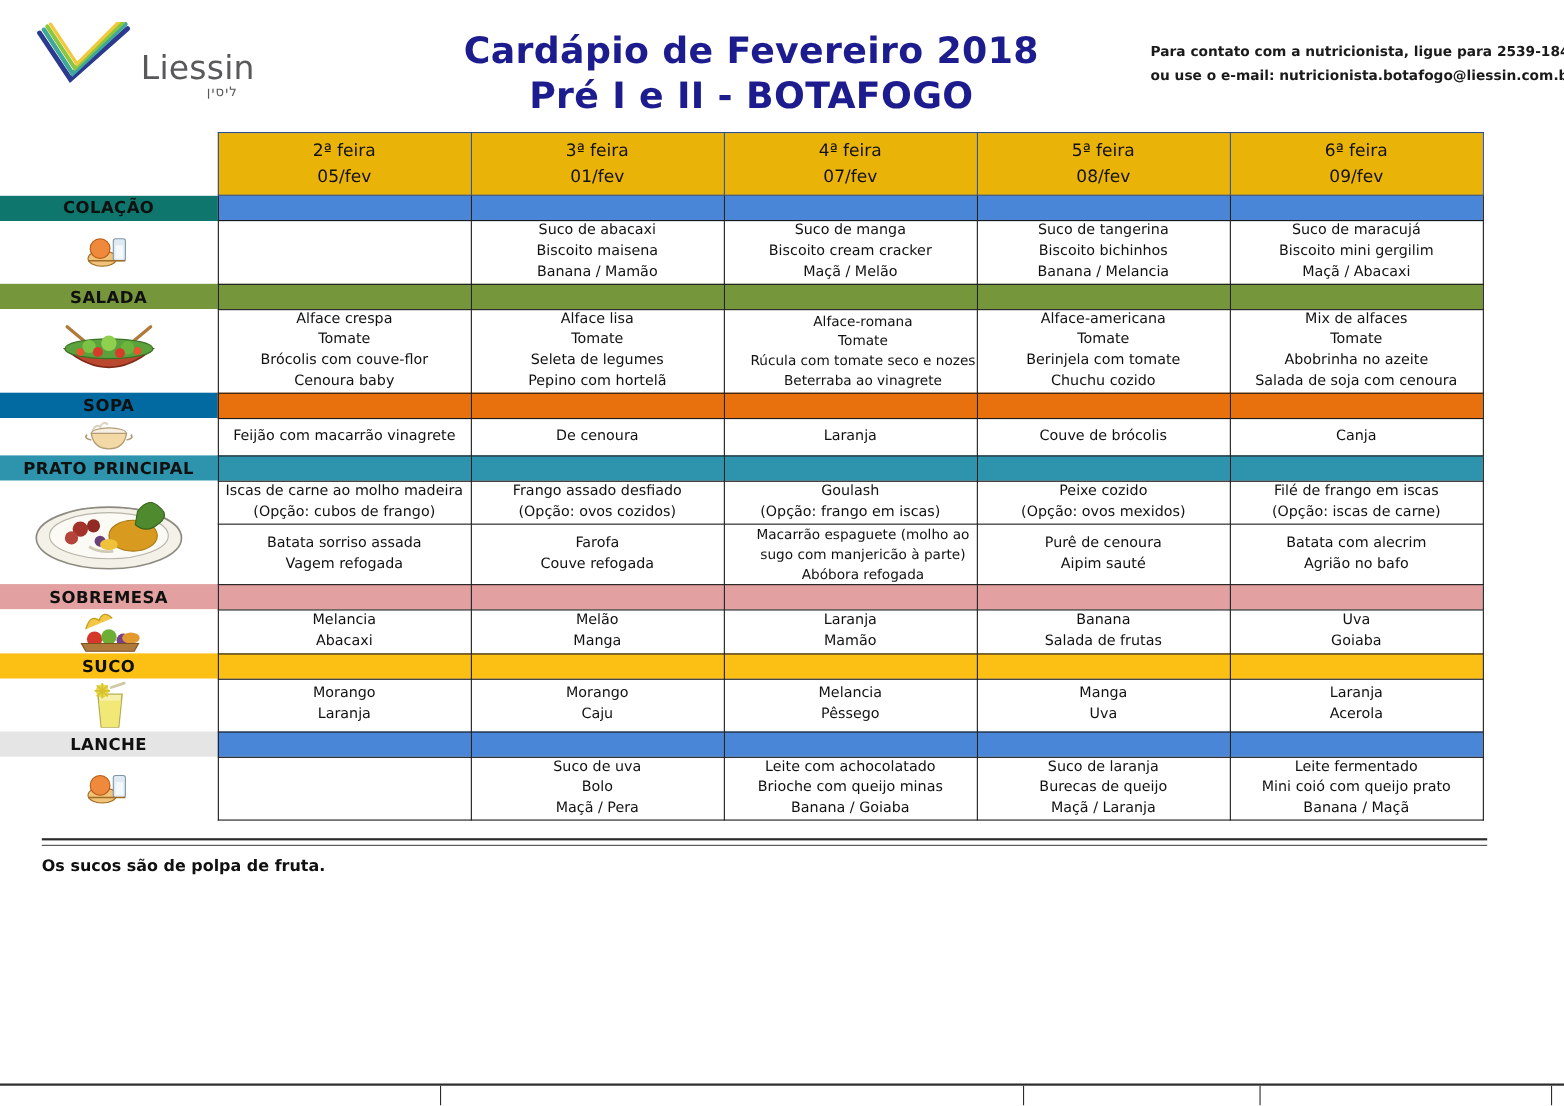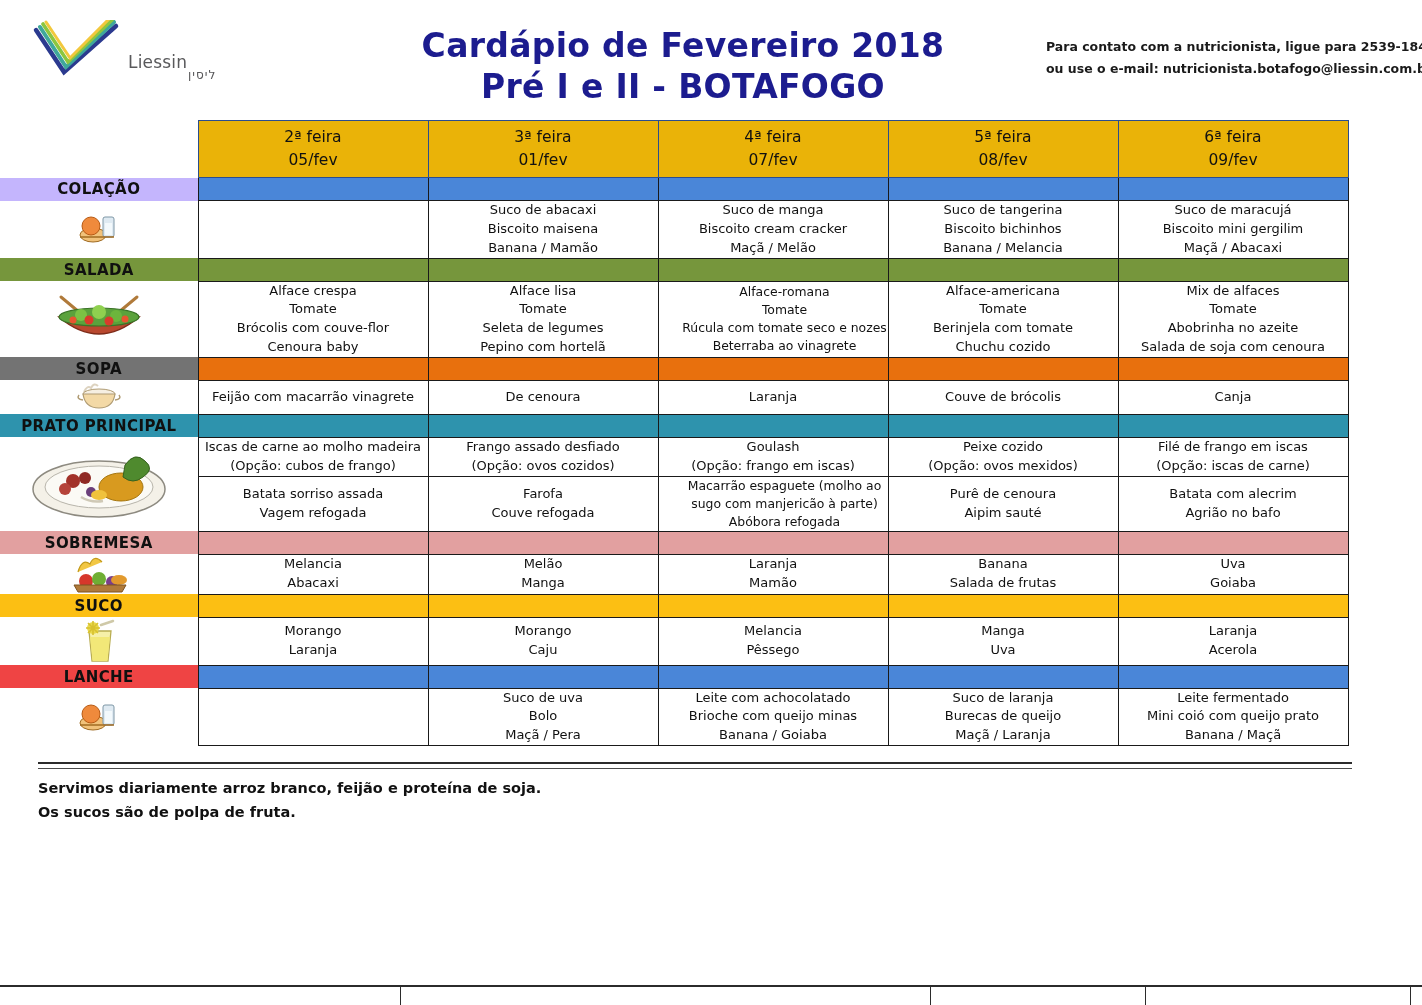--- a/index.html
+++ b/index.html
@@ -30,21 +30,21 @@
     align-items: center;
     padding-top: 6px;
   }
   .logo-mark { width: 92px; height: 66px; flex: none; }
   .logo-text {
     margin-left: 6px;
     position: relative;
     top: 14px;
   }
   .logo-word {
-    font-size: 17px;
+    font-size: 30px;
     color: #59595b;
     letter-spacing: .2px;
     font-family: "DejaVu Sans", sans-serif;
   }
   .logo-sub {
     font-size: 12px;
     color: #59595b;
     letter-spacing: 1px;
     margin-top: -4px;
     margin-left: 60px;
@@ -143,27 +143,27 @@
 
   
   .bg-colacao { background: #4a86d8; }
   .bg-salada  { background: #76963c; }
   .bg-sopa    { background: #e8700d; }
   .bg-prato   { background: #2e93ad; }
   .bg-sobre   { background: #e2a0a0; }
   .bg-suco    { background: #fcbf13; }
   .bg-lanche  { background: #4a86d8; }
 
-  .lbl-colacao { background: #c4b5fd; }
+  .lbl-colacao { background: #0f766e; }
   .lbl-salada  { background: #76963c; }
-  .lbl-sopa    { background: #737373; }
+  .lbl-sopa    { background: #0369a1; }
   .lbl-prato   { background: #2e93ad; }
   .lbl-sobre   { background: #e2a0a0; }
   .lbl-suco    { background: #fcbf13; }
-  .lbl-lanche  { background: #ef4444; }
+  .lbl-lanche  { background: #e5e5e5; }
 
   .icon-wrap { display:block; margin: 0 auto; }
 
   
   .footer {
     margin: 16px 70px 0 38px;
     border-top: 2.5px solid #2b2b2b;
     padding-top: 10px;
   }
   .footer .rule2 {
@@ -448,21 +448,20 @@
     <td class="content">Suco de laranja<br>Burecas de queijo<br>Maçã / Laranja</td>
     <td class="content">Leite fermentado<br>Mini coió com queijo prato<br>Banana / Maçã</td>
   </tr>
 
   </tbody>
 </table>
 </div>
 
 <div class="footer">
   <div class="rule2"></div>
-  <div class="footer-line">Servimos diariamente arroz branco, feijão e proteína de soja.</div>
   <div class="footer-line">Os sucos são de polpa de fruta.</div>
 </div>
 
 <div class="bottom-rule">
   <div class="seg" style="left:400px;"></div>
   <div class="seg" style="left:930px;"></div>
   <div class="seg" style="left:1145px;"></div>
   <div class="seg" style="left:1410px;"></div>
 </div>
 

